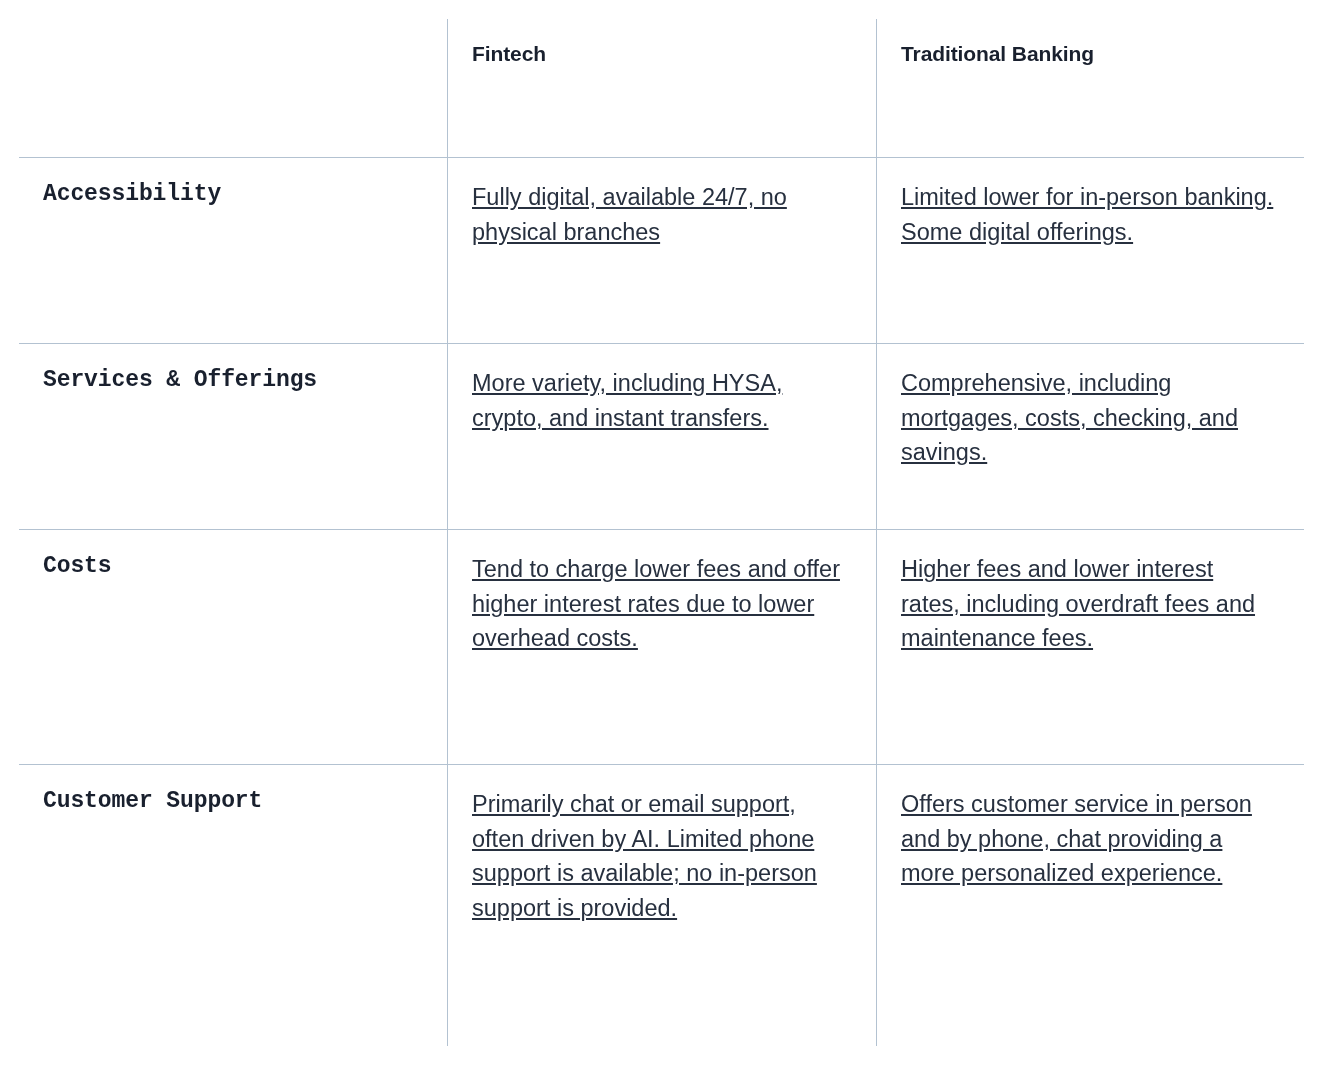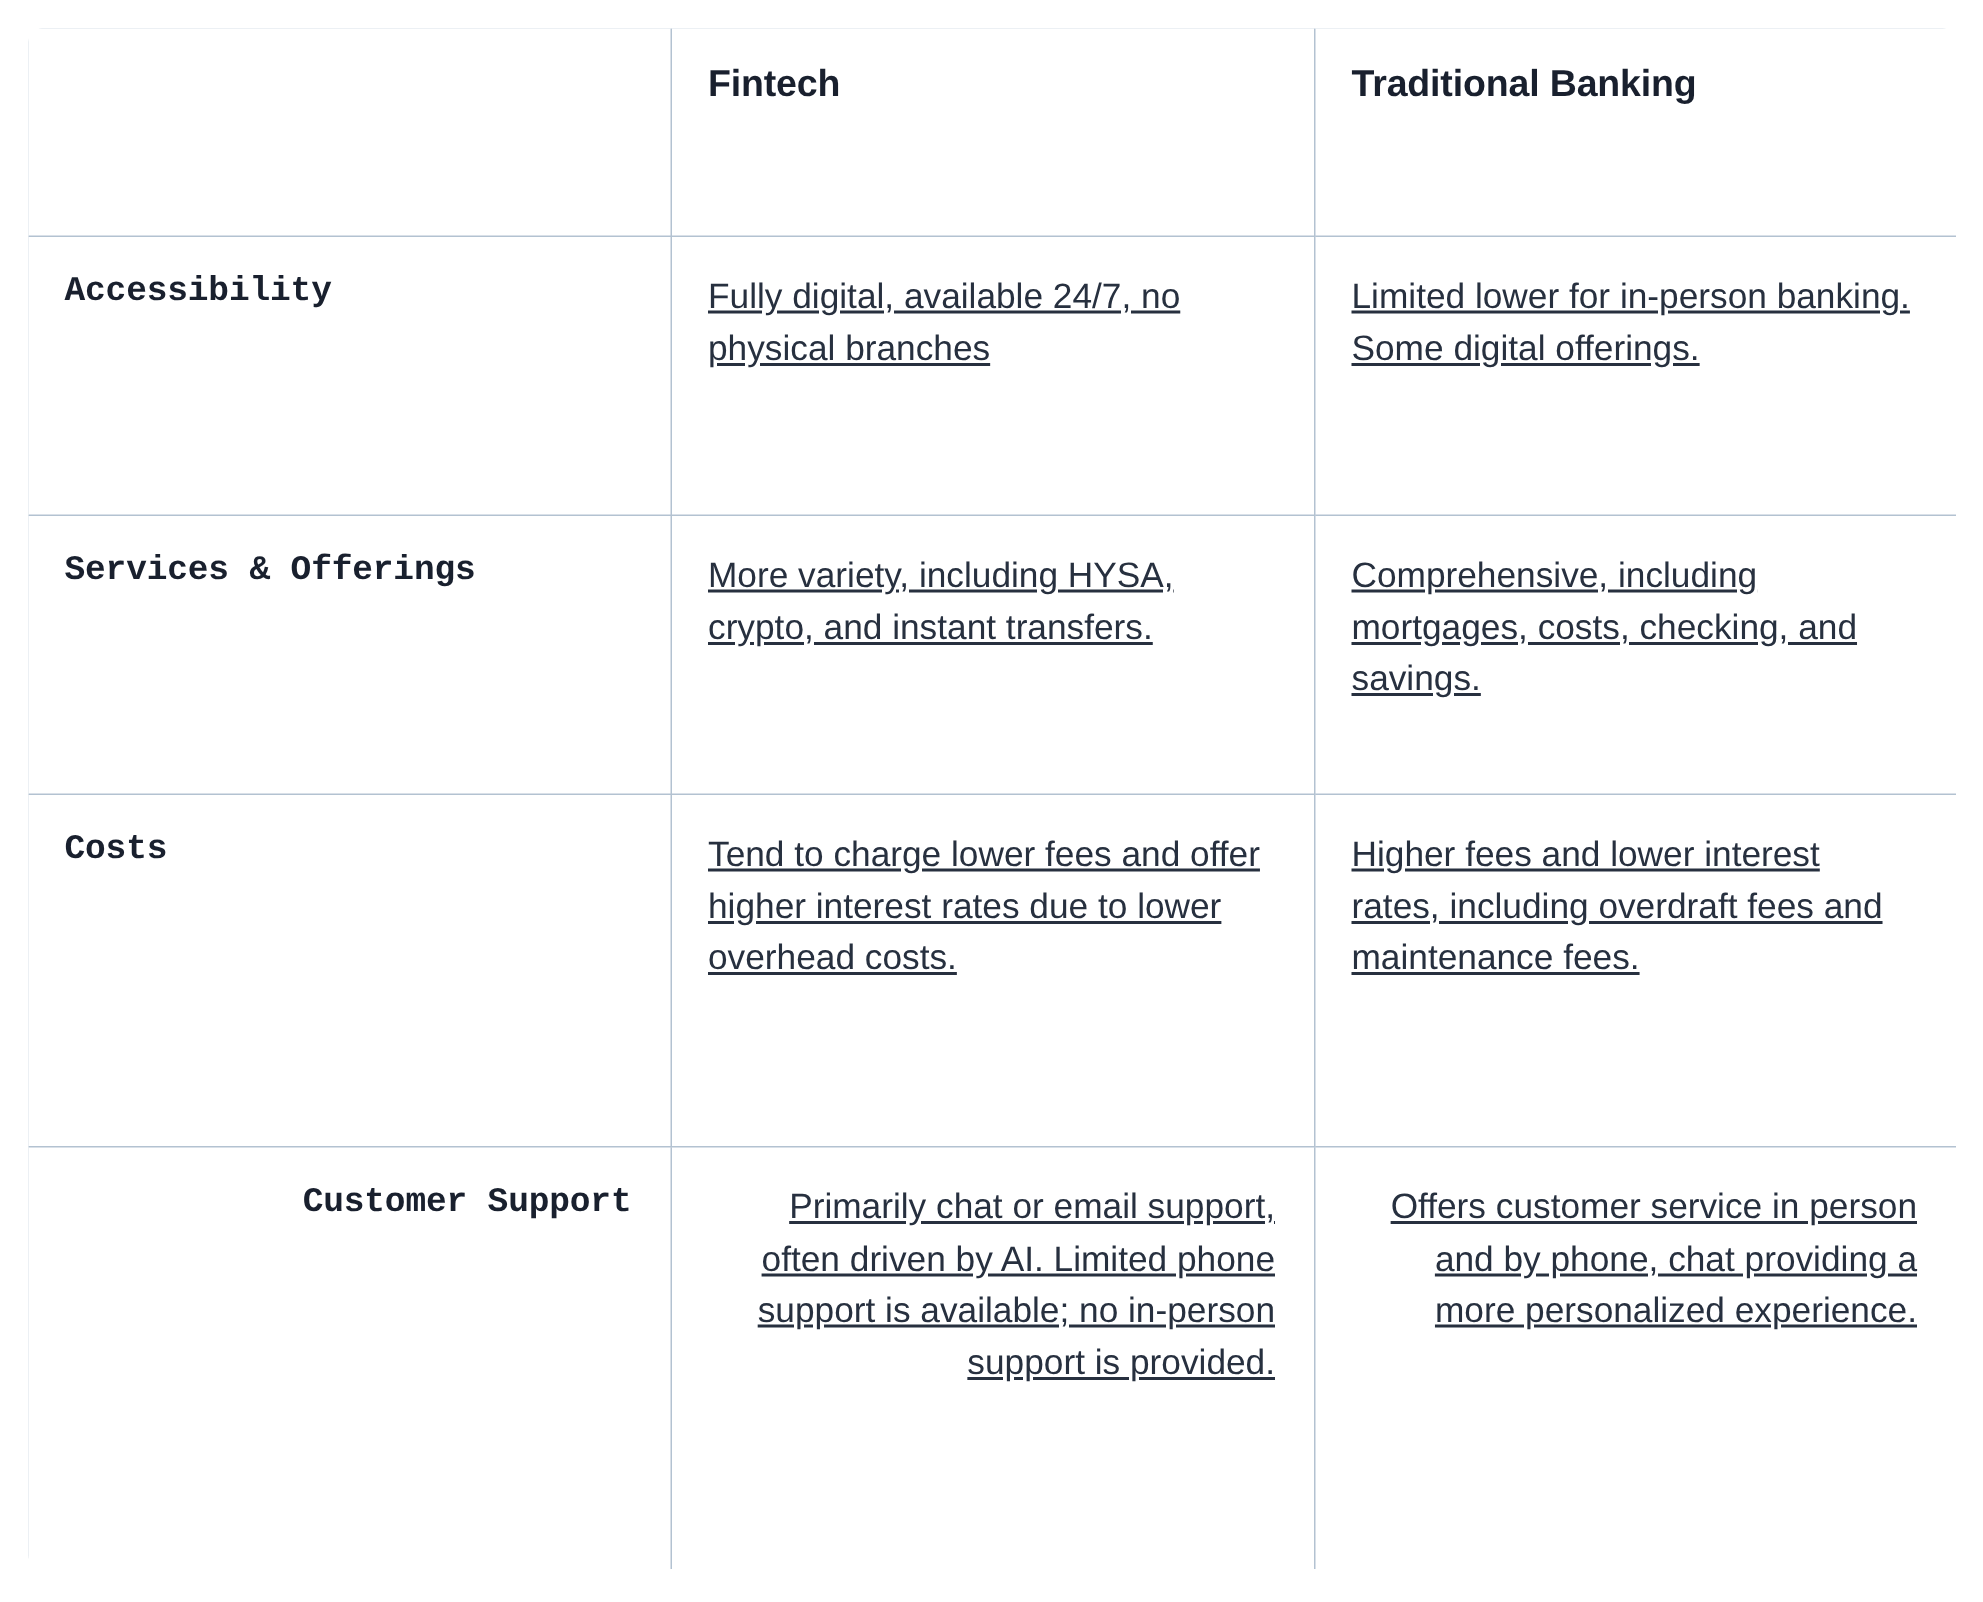--- a/index.html
+++ b/index.html
@@ -53,34 +53,33 @@
   table.comparison-table tr > td:last-child,
   table.comparison-table tr > th:last-child {
     border-right: none;
   }
   table.comparison-table tr:first-child > th,
   table.comparison-table tr:first-child > td {
     border-top: none;
   }
   table.comparison-table tr:last-child > td {
     border-bottom: none;
-    text-align: right;
   }
 
   col.col-label   { width: 429px; }
   col.col-fintech { width: 429px; }
   col.col-trad    { width: 428px; }
 
   
   tr.header-row th,
   tr.header-row td {
     height: 139px;
   }
   .col-header-text {
-    font-size: 25px;
+    font-size: 21px;
     font-weight: bold;
     color: #19202e;
     letter-spacing: -0.1px;
     line-height: 1.25;
     display: block;
   }
 
   
   .row-label {
     font-size: 23px;

